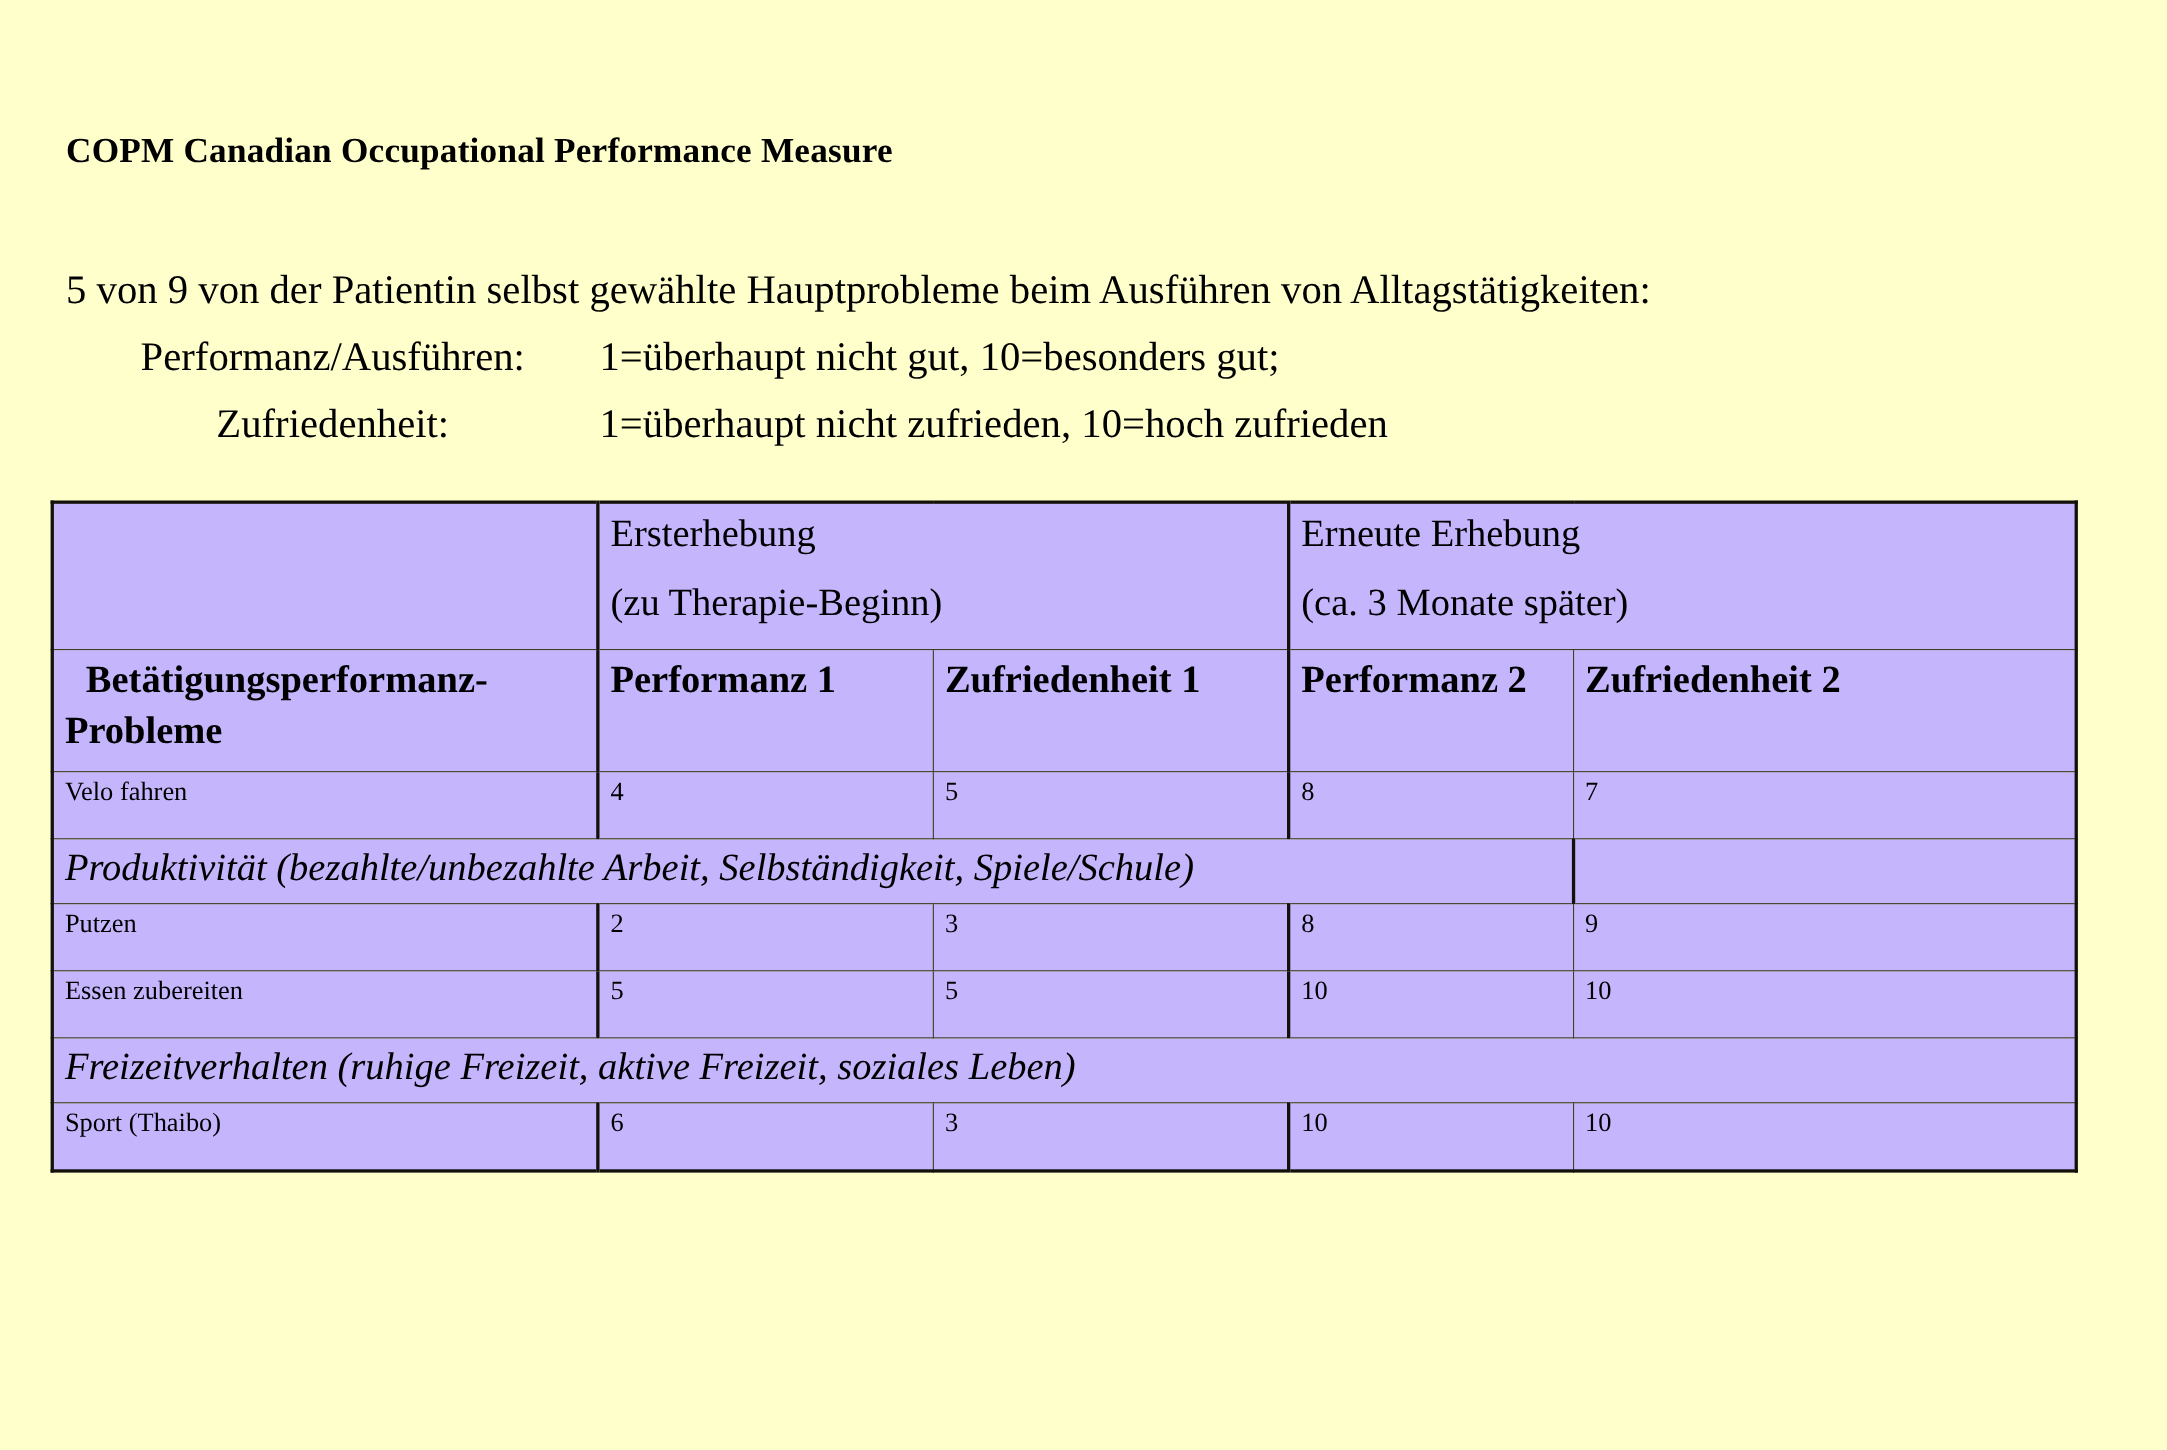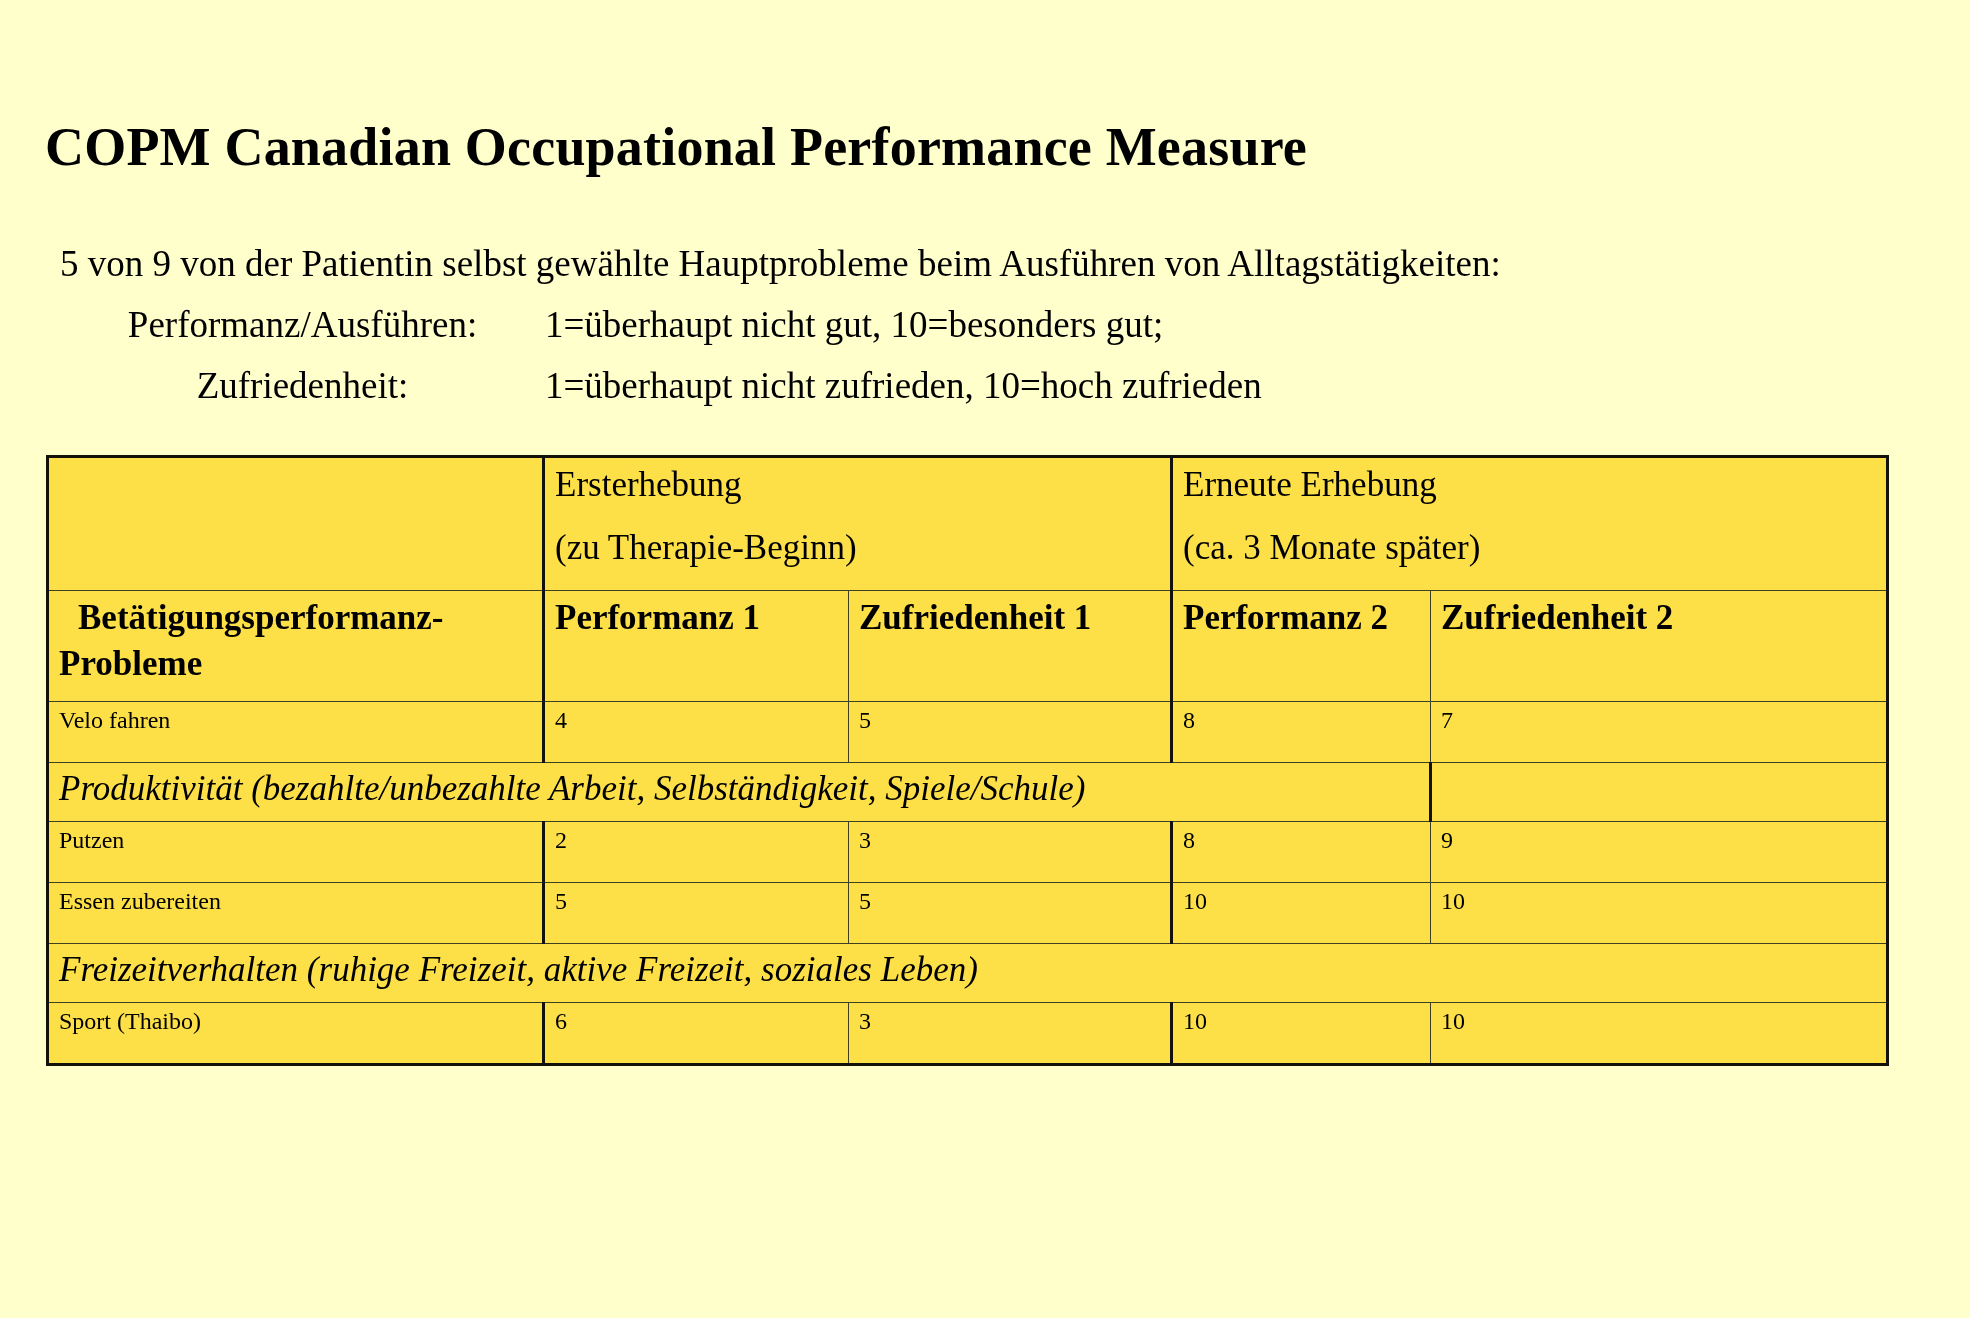--- a/index.html
+++ b/index.html
@@ -20,23 +20,23 @@
     position: relative;
     width: 1970px;
     height: 1318px;
     box-sizing: border-box;
     padding: 0;
   }
 
   
   .title {
     position: absolute;
-    left: 45px;
+    left: 60px;
     top: 120px;
-    font-size: 54px;
+    font-size: 32px;
     font-weight: bold;
     letter-spacing: 0.2px;
     white-space: nowrap;
     line-height: 1;
   }
 
   
   .intro {
     position: absolute;
     left: 60px;
@@ -69,21 +69,21 @@
   .copm-table col.c0 { width: 496px; }
   .copm-table col.c1 { width: 305px; }
   .copm-table col.c2 { width: 323px; }
   .copm-table col.c3 { width: 259px; }
   .copm-table col.c4 { width: 457px; }
 
   .copm-table td {
     border: 1px solid #3f3f22;
     padding: 4px 10px 6px 10px;
     vertical-align: top;
-    background: #fde047;
+    background: #c4b5fd;
     line-height: 1.30;
   }
 
   
   .copm-table {
     border: 3px solid #12120a;
   }
 
   
   .sep-left  { border-left: 3px solid #12120a !important; }

